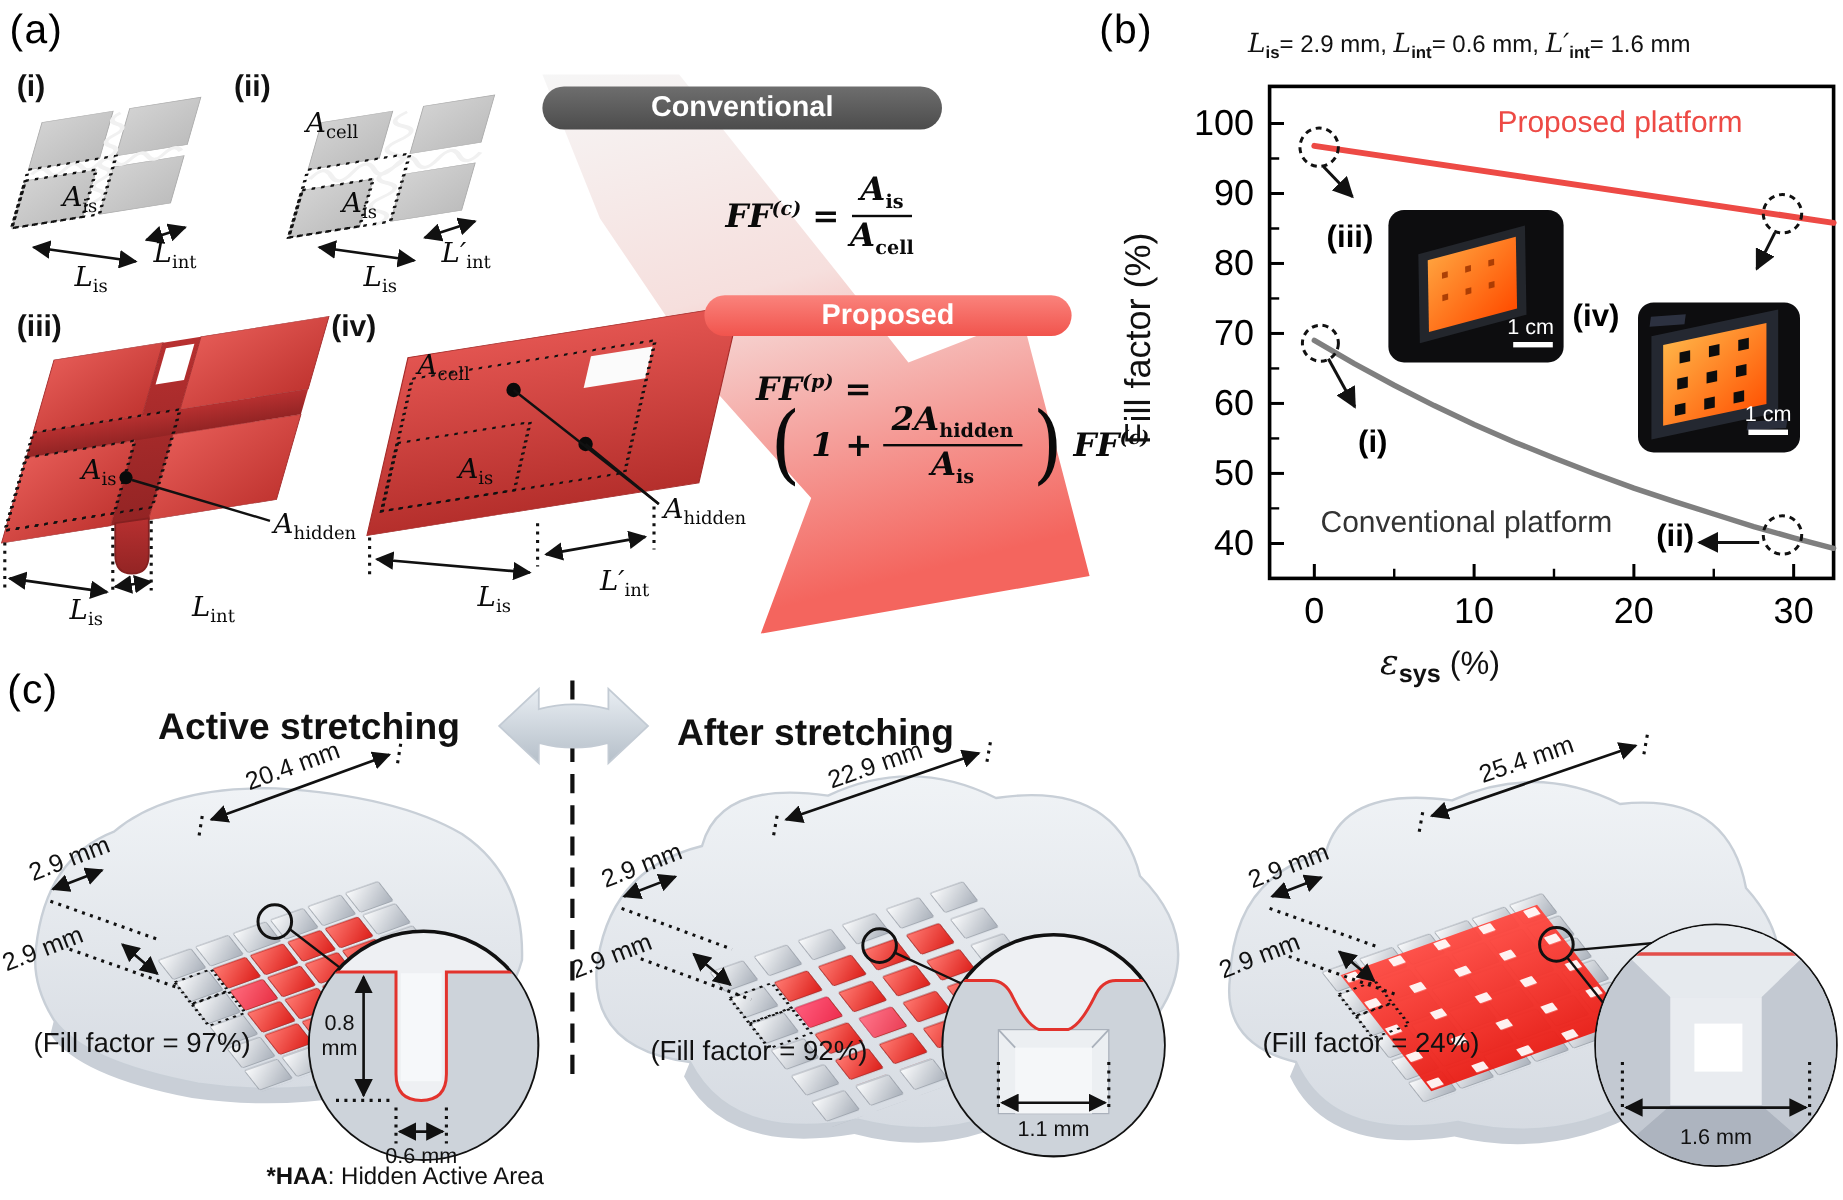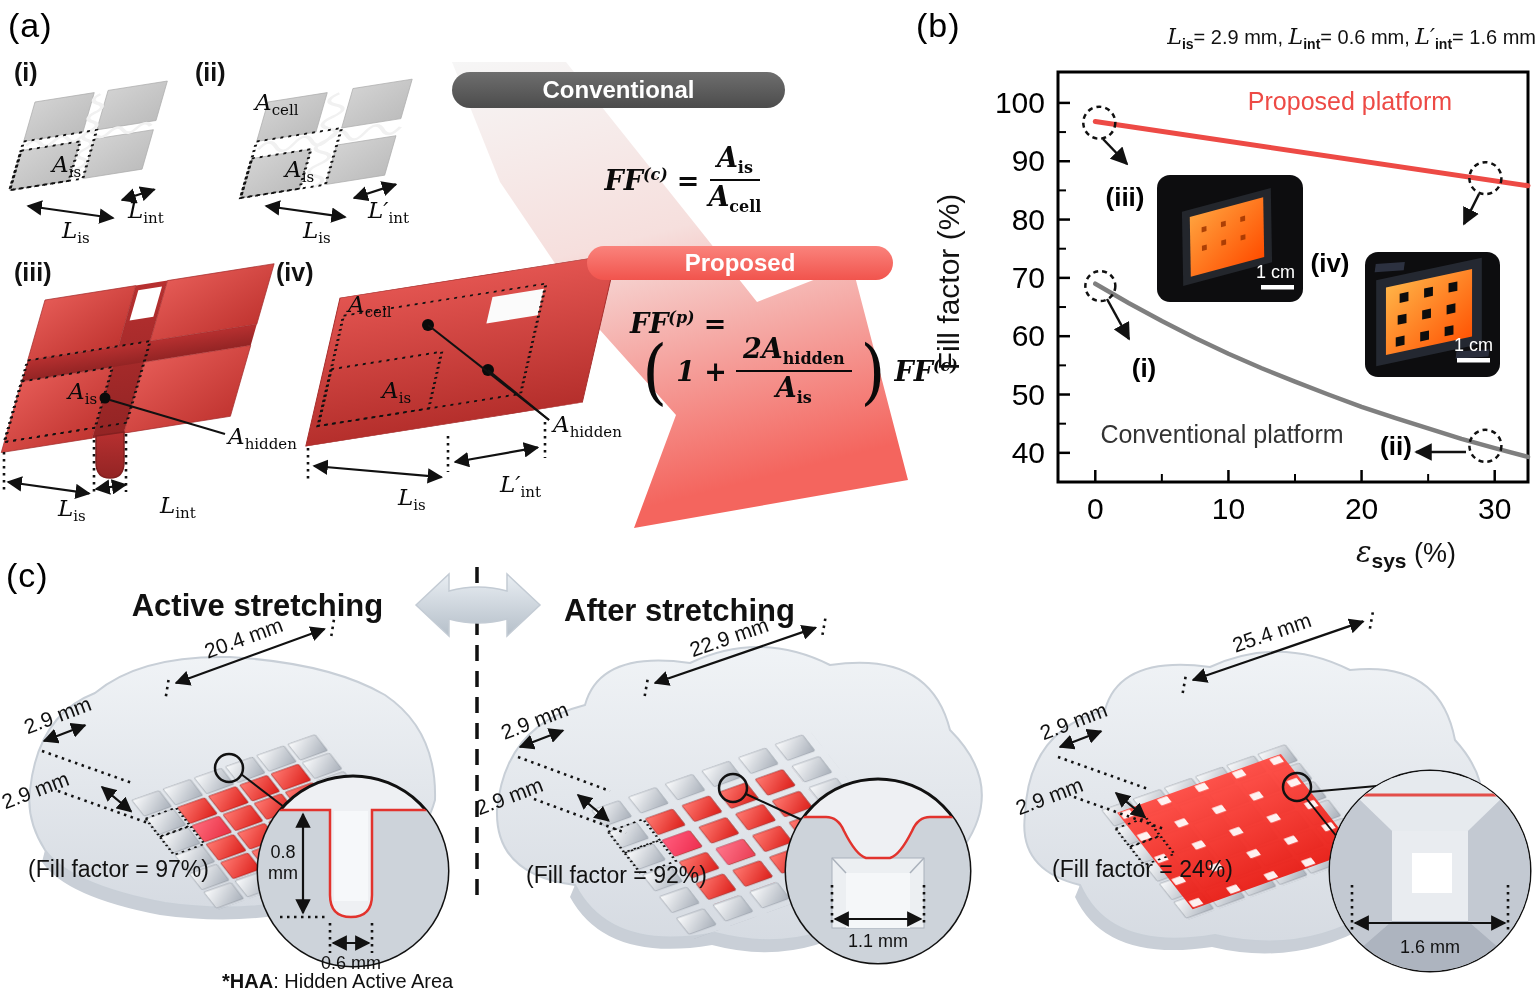--- a/index.html
+++ b/index.html
@@ -17,21 +17,21 @@
   .formula sup{font-size:16px;font-style:italic;transform:translateY(-2px)}
   .formula sub{font-style:normal;font-size:16px;font-weight:bold}
   .frac{display:inline-flex;flex-direction:column;align-items:center;line-height:1.05}
   .num{border-bottom:2.5px solid #0a0a0a;padding:0 7px 2px}
   .den{padding-top:2px}
   .paren{font-style:normal;font-weight:normal;font-size:64px;line-height:.85;transform:scaleY(1.12)}
   .fp2{margin-top:-4px}
   .heading{font-size:31px;font-weight:bold;text-align:center}
   .filltext{font-size:23px}
   .foot{font-size:20px}
-  .title-b,.xlabel-b{text-align:right;font-size:20px}
+  .title-b,.xlabel-b{text-align:left;font-size:20px}
   .title-b .mt,.xlabel-b .mt{font-family:"DejaVu Serif",serif;font-style:italic;font-size:22px}
   .title-b sub,.xlabel-b sub{font-size:14px;font-weight:bold;font-style:normal}
   .xlabel-b{font-size:27px}
   .xlabel-b .mt{font-size:29px}
   .xlabel-b sub{font-size:21px}
   .ylabel-b{font-size:30px;text-align:center}
   svg text{font-family:"Liberation Sans",sans-serif}
   svg .msym{font-family:"DejaVu Serif",serif;font-size:23px;fill:#0a0a0a;font-style:italic}
   svg .msub{font-size:15px;font-style:normal}
   svg .dimline{stroke:#111;stroke-width:2.2;fill:none;marker-start:url(#arrS);marker-end:url(#arrE)}
@@ -510,17 +510,17 @@
     <line class="dotg" x1="1508" y1="330" x2="1508" y2="378"></line>
     <line class="dimline" x1="1355" y1="368" x2="1505" y2="368"></line>
     <text class="insettext" x="1430" y="398">1.6 mm</text>
   </g>
 </svg>
 
 <div class="abs plabel" style="left:6px;top:556px">(c)</div>
 <div class="abs heading" style="left:90px;top:588px;width:335px">Active stretching</div>
 <div class="abs heading" style="left:552px;top:593px;width:255px">After stretching</div>
 <div class="abs filltext" style="left:28px;top:856px;width:230px">(Fill factor = 97%)</div>
-<div class="abs filltext" style="left:526px;top:862px;width:230px">(Fill factor = 92%)</div>
+<div class="abs filltext" style="left:542px;top:862px;width:230px">(Fill factor = 92%)</div>
 <div class="abs filltext" style="left:1052px;top:856px;width:230px">(Fill factor = 24%)</div>
 <div class="abs foot" style="left:222px;top:970px">
   <b>*HAA</b><span>: Hidden Active Area</span>
 </div>
 
 </body></html>

